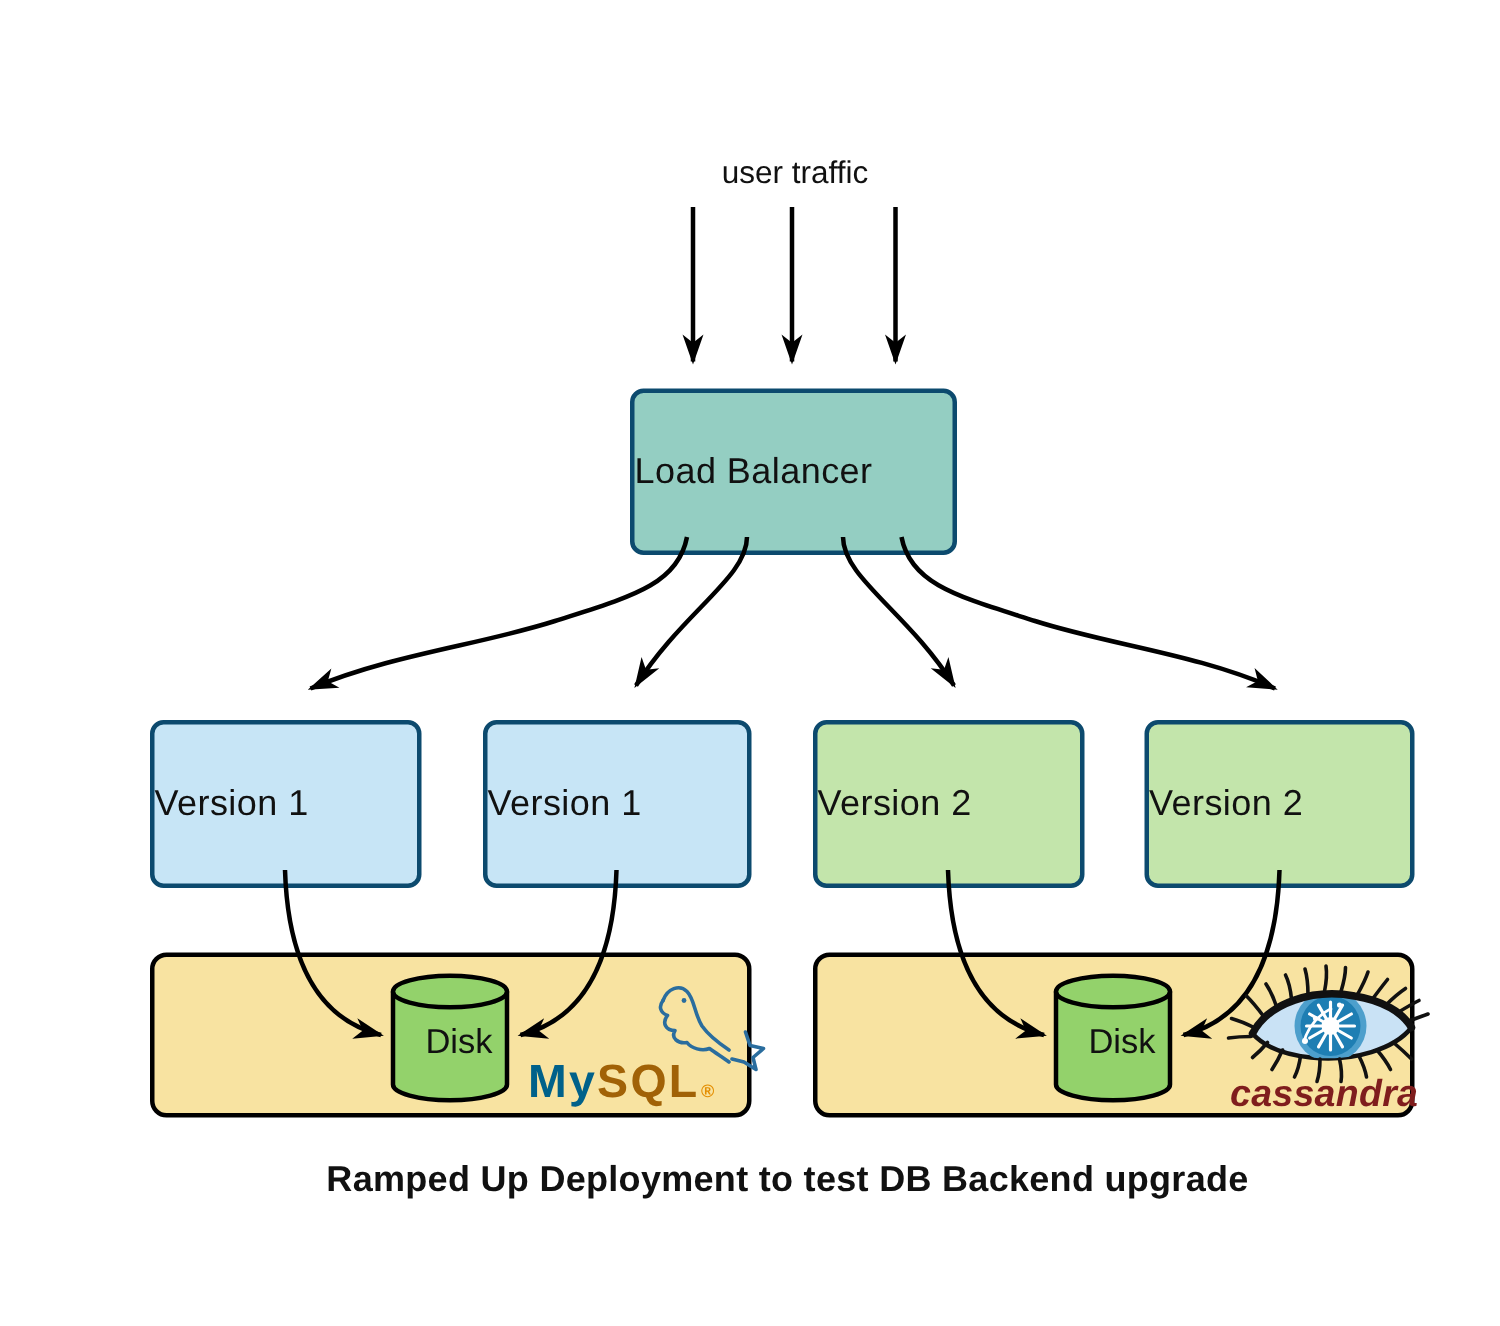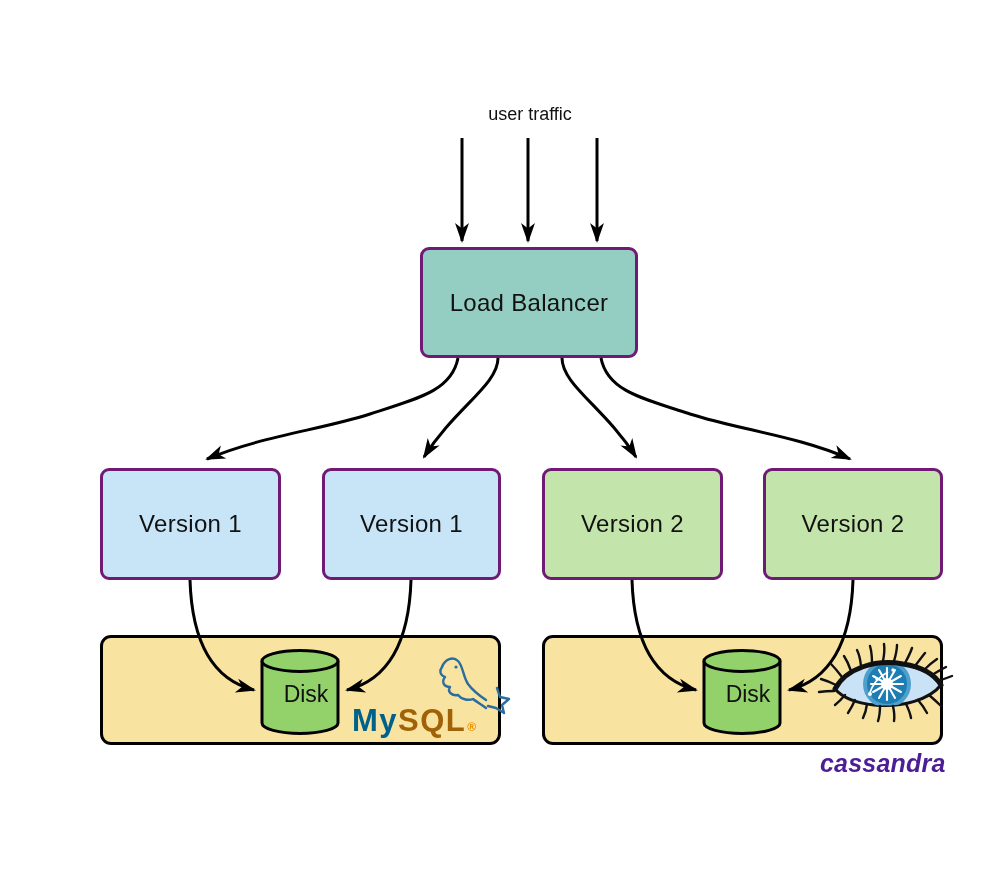--- a/index.html
+++ b/index.html
@@ -3,30 +3,30 @@
 <meta charset="utf-8">
 <style>
   html,body{margin:0;padding:0;background:#fff;}
   .stage{
     position:relative;width:1000px;height:884px;background:#fff;overflow:hidden;
     font-family:"Liberation Sans", sans-serif;color:#111;
   }
   .layer{position:absolute;left:0;top:0;z-index:2;pointer-events:none;}
   .node{
     position:absolute;z-index:1;box-sizing:border-box;
-    border:3px solid #701a75;border-radius:9px;
-    display:flex;align-items:center;justify-content:center;
-    font-size:24px;letter-spacing:.3px;
+    border:3px solid #0c4a6e;border-radius:9px;
+    display:flex;align-items:center;justify-content:flex-start;
+    font-size:24px;letter-spacing:.3px;margin-top:12px;
   }
   .container-box{
     position:absolute;z-index:1;box-sizing:border-box;
     border:3px solid #000;border-radius:11px;
   }
   .txt{position:absolute;z-index:3;white-space:nowrap;}
-  .user-traffic{left:430px;top:104px;width:200px;text-align:center;font-size:18px;}
+  .user-traffic{left:430px;top:104px;width:200px;text-align:center;font-size:21px;}
   .disk-label{width:88px;text-align:center;font-size:23px;top:681px;}
   .disk-label.left{left:262px;}
   .disk-label.right{left:704px;}
   .caption{left:215px;top:773px;width:620px;text-align:center;font-size:24px;font-weight:bold;letter-spacing:.2px;}
   .mysql-wordmark{left:352px;top:703px;font-size:31px;font-weight:bold;letter-spacing:1.5px;}
   .mysql-wordmark .rmark{font-size:12px;letter-spacing:0;margin-left:1px;}
   .cassandra-wordmark{left:820px;top:715px;width:124px;text-align:center;font-size:25px;font-weight:bold;font-style:italic;letter-spacing:.2px;}
 </style>
 </head>
 <body>
@@ -154,15 +154,16 @@
 
   <div class="txt user-traffic">user traffic</div>
 
   <div class="txt disk-label left">Disk</div>
   <div class="txt disk-label right">Disk</div>
 
   <div class="txt mysql-wordmark">
     <span style="color: rgb(0, 97, 138); margin-top: 29px;">My</span><span style="color: #a16207;">SQL</span><span class="rmark" style="color: rgb(228, 142, 0);">®</span>
   </div>
 
-  <div class="txt cassandra-wordmark" style="color: #4c1d95; margin-top: 34px;">cassandra</div>
+  <div class="txt cassandra-wordmark" style="color: #7f1d1d;">cassandra</div>
 
+  <div class="txt caption">Ramped Up Deployment to test DB Backend upgrade</div>
 </div>
 
 </body></html>

